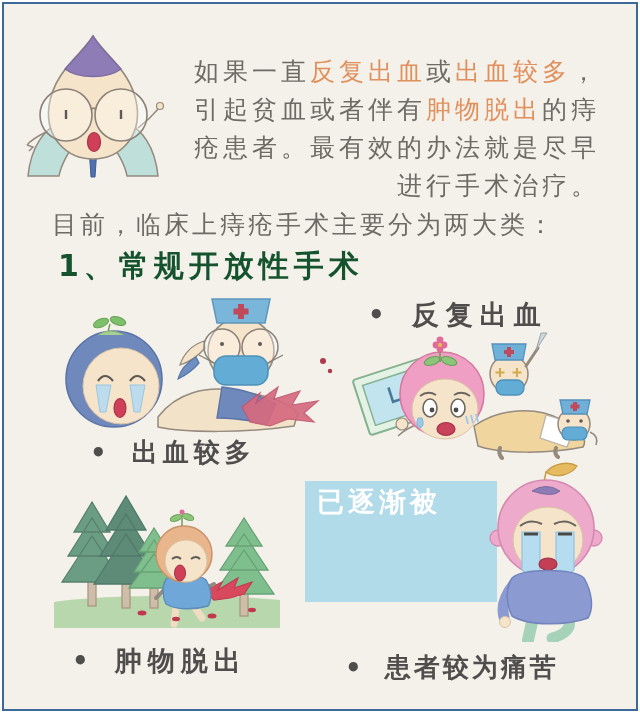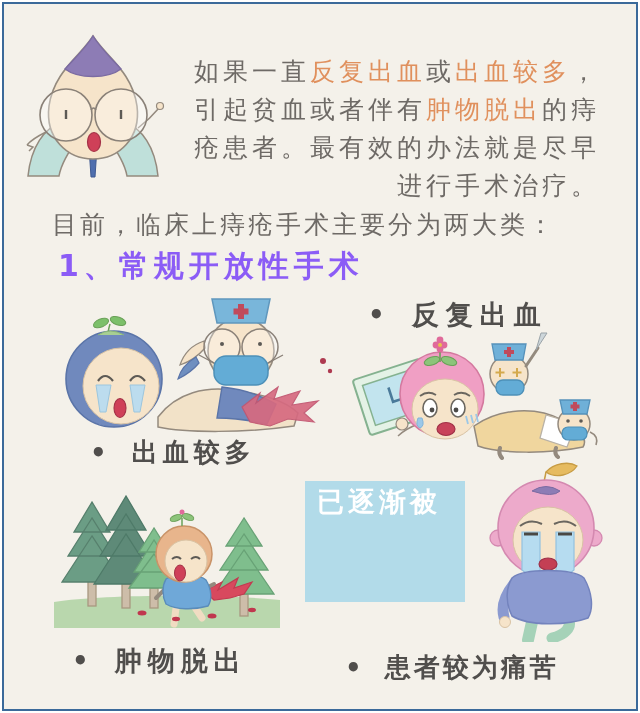--- a/index.html
+++ b/index.html
@@ -20,35 +20,35 @@
     text-align:right;
   }
   .hl{color:#e0905d;}
 
   .lead{
     position:absolute;left:52px;top:208px;
     font-size:25px;letter-spacing:3px;color:#6e6a66;white-space:nowrap;
   }
   .heading{
     position:absolute;left:58px;top:246px;
-    font-size:30px;font-weight:700;letter-spacing:5px;color:#8b5cf6;white-space:nowrap;
+    font-size:30px;font-weight:700;letter-spacing:5px;color:#14532d;white-space:nowrap;
   }
 
   .bullet{
     position:absolute;display:flex;align-items:center;
     font-weight:700;color:#504e4c;white-space:nowrap;
   }
   .bullet .dot{font-size:26px;margin-right:20px;}
   .b-duration{left:368px;top:297px;font-size:27px;letter-spacing:7px;}
   .b-bleeding{left:90px;top:435px;font-size:26px;letter-spacing:5px;}
   .b-side{left:72px;top:643px;font-size:27px;letter-spacing:6px;}
   .b-pain{left:345px;top:650px;font-size:26px;letter-spacing:3px;}
 
   .callout{
-    position:absolute;left:305px;top:481px;width:160px;height:121px;
+    position:absolute;left:305px;top:481px;width:192px;height:121px;
     background:#b2dbe9;color:#ffffff;font-weight:700;
     font-size:27px;line-height:40px;letter-spacing:4px;
     box-sizing:border-box;padding:1px 0 0 12px;white-space:nowrap;
   }
 
   .illu{position:absolute;}
   .illu svg{display:block;width:100%;height:100%;}
   .i-mentor{left:18px;top:26px;width:150px;height:152px;}
   .i-surgery{left:46px;top:283px;width:292px;height:150px;}
   .i-time{left:350px;top:328px;width:270px;height:132px;}

